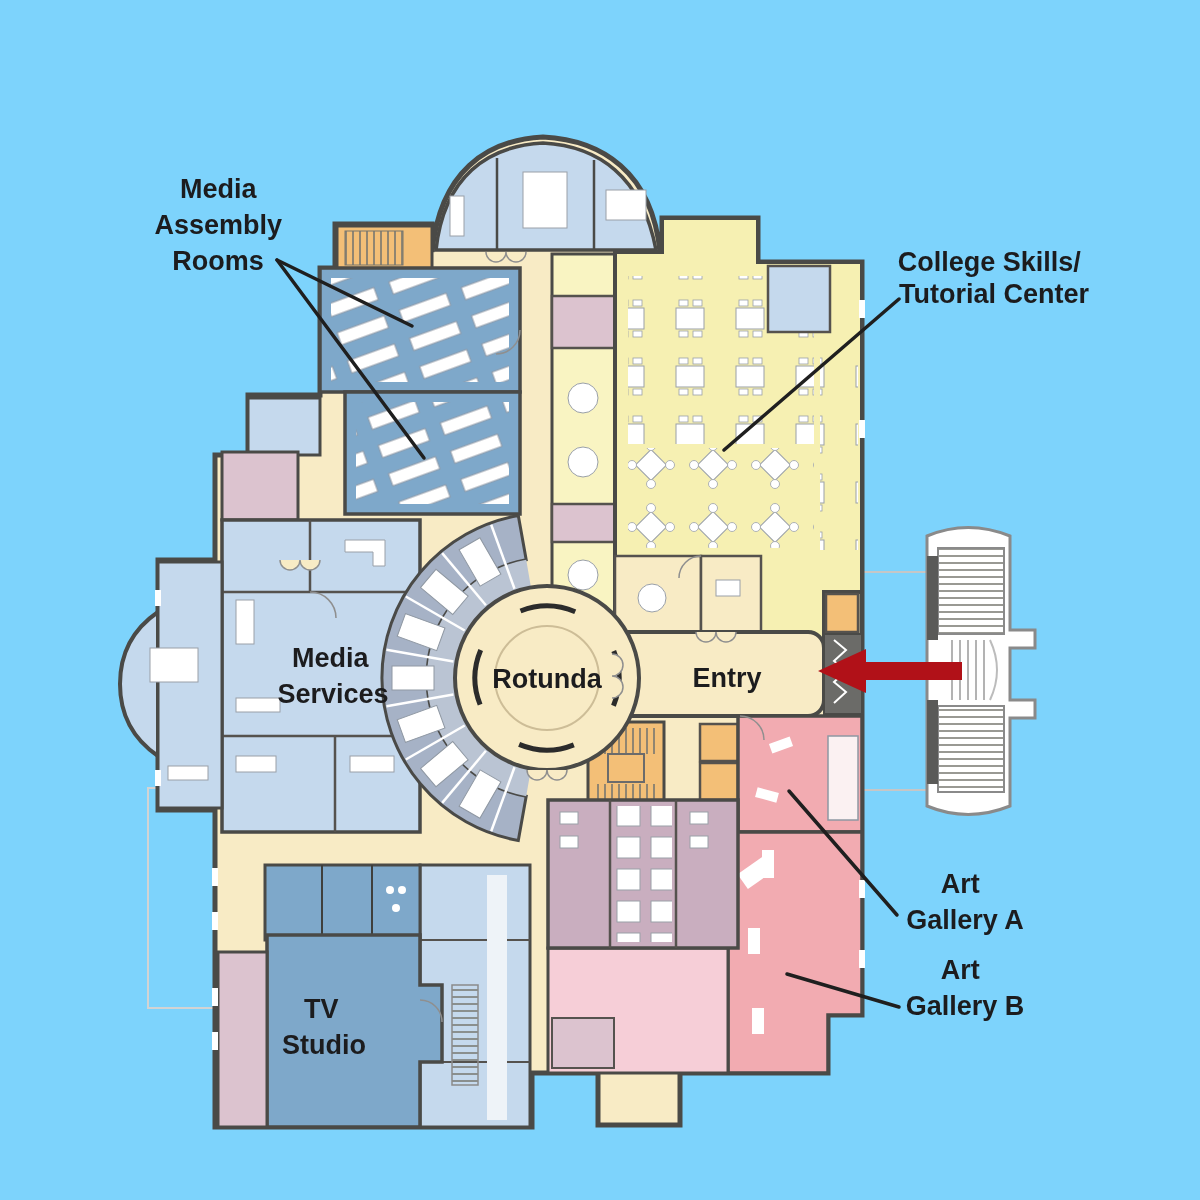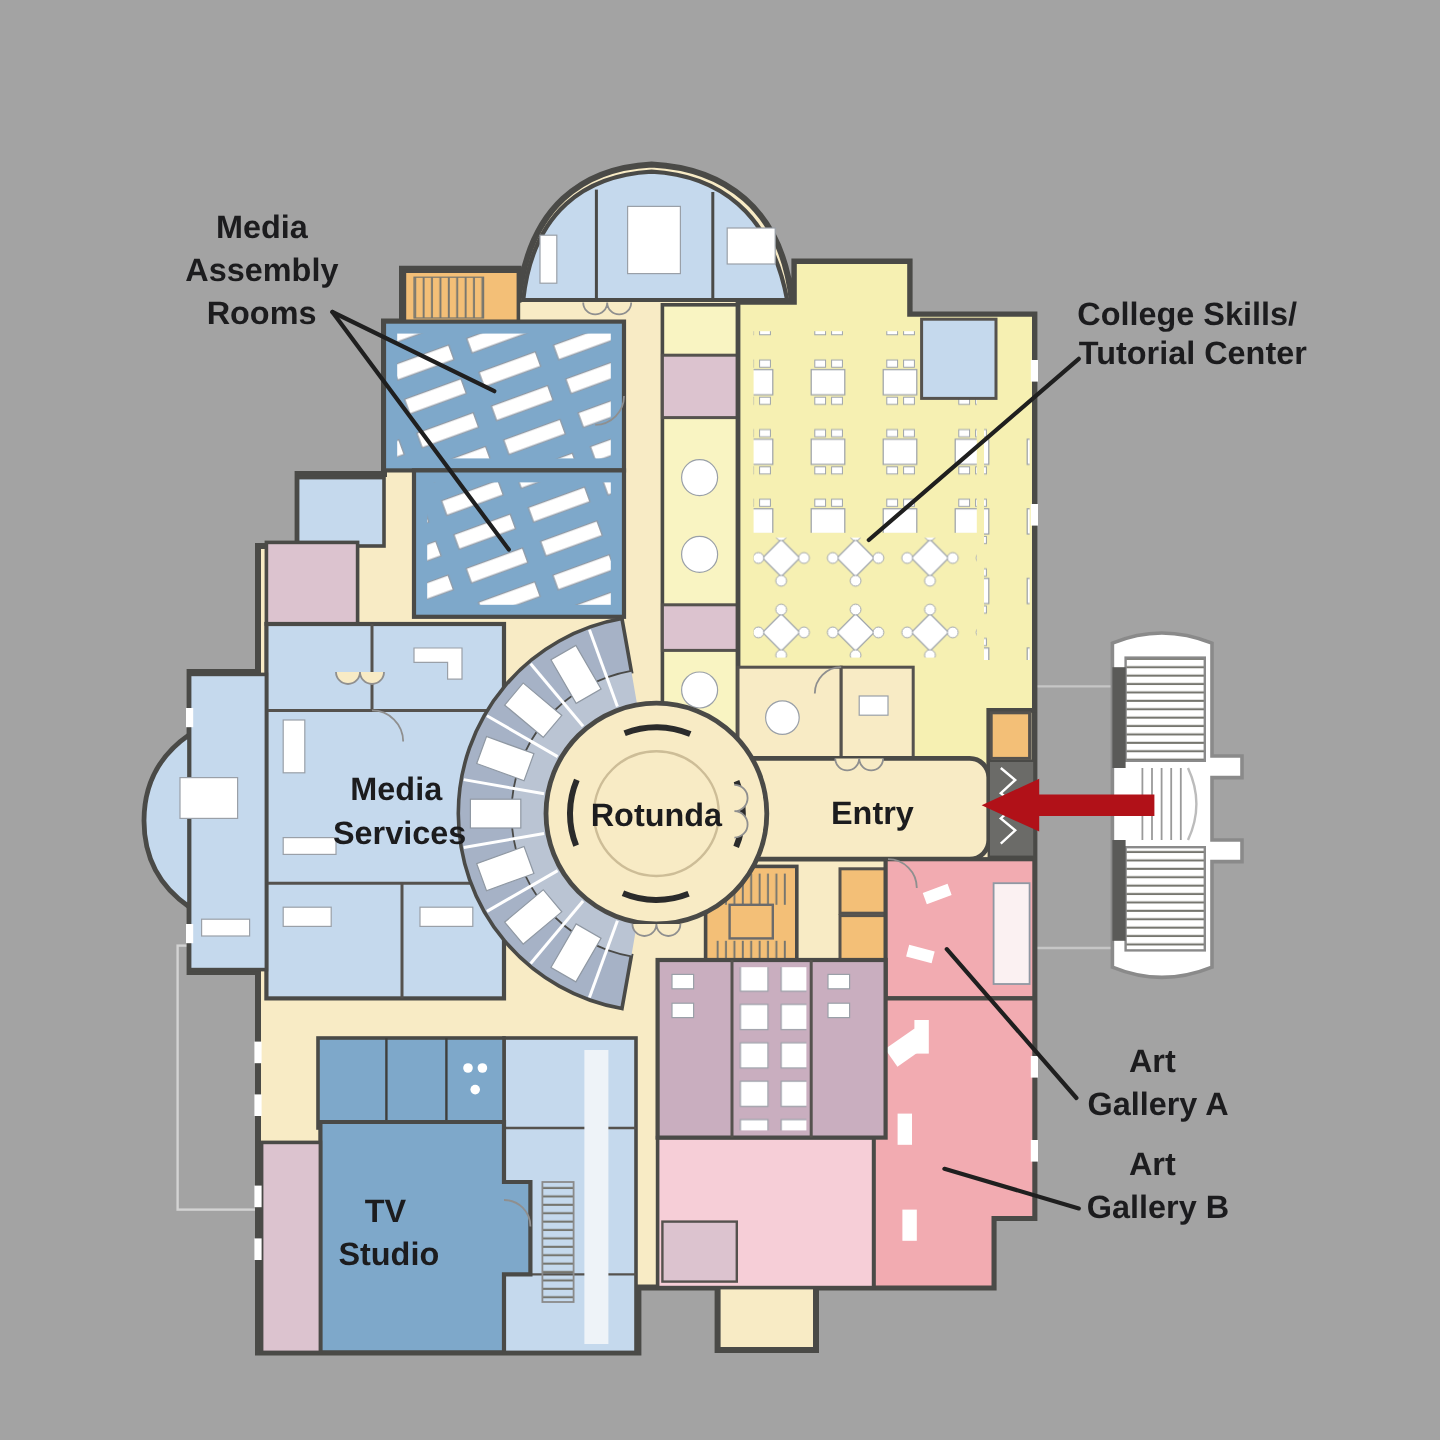--- a/index.html
+++ b/index.html
@@ -1,16 +1,16 @@
 <!DOCTYPE html>
 <html><head>
 <meta charset="utf-8">
 <style>
   html,body{margin:0;padding:0;background:#ffffff;}
-  .stage{width:1200px;height:1200px;position:relative;background:#a3a3a3;overflow:hidden;}
+  .stage{width:1200px;height:1200px;position:relative;background:#7dd3fc;overflow:hidden;}
   svg{display:block;}
   text{font-family:"Liberation Sans","DejaVu Sans",sans-serif;font-weight:bold;fill:#1c1c1e;}
   .lbl{font-size:27px;}
 </style>
 </head>
 <body>
 
 <div class="stage">
 <svg width="1200" height="1200" viewBox="0 0 1200 1200">
   <defs>

